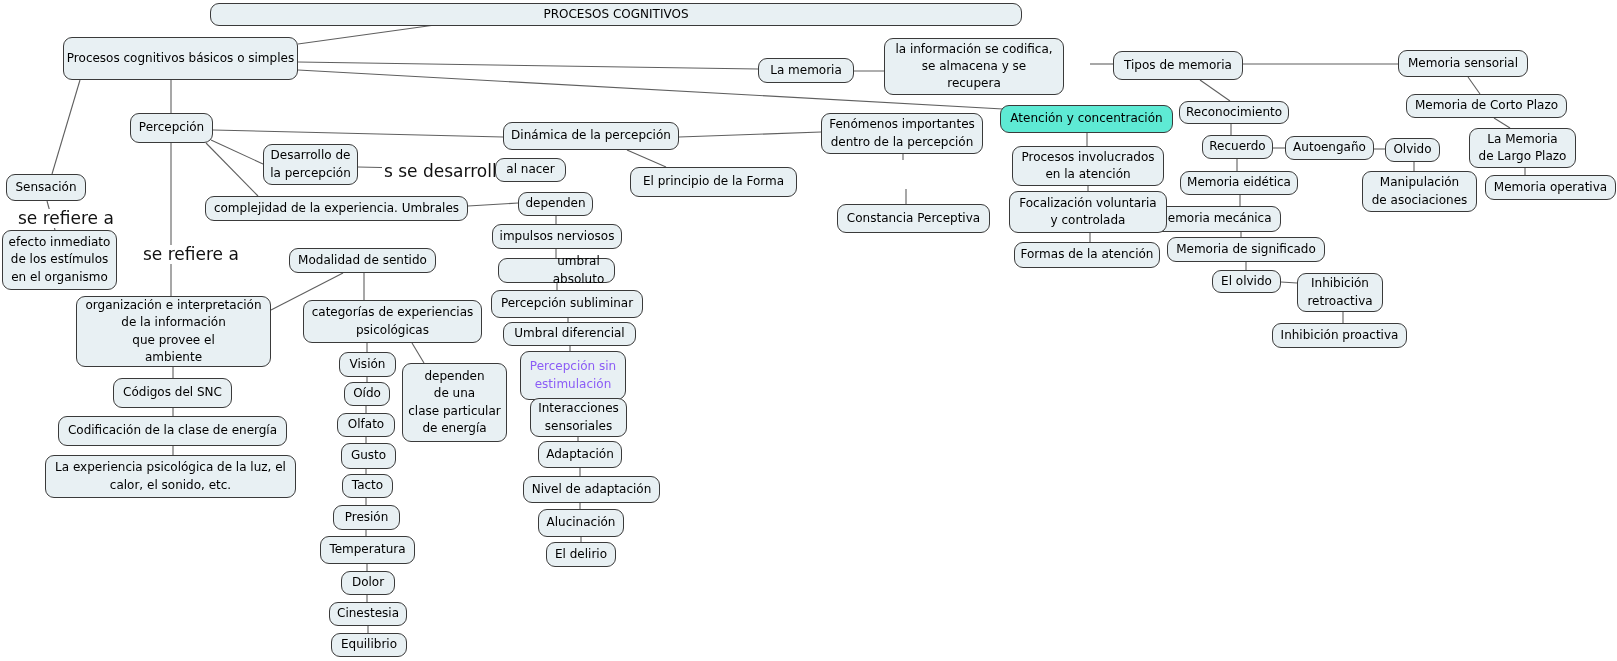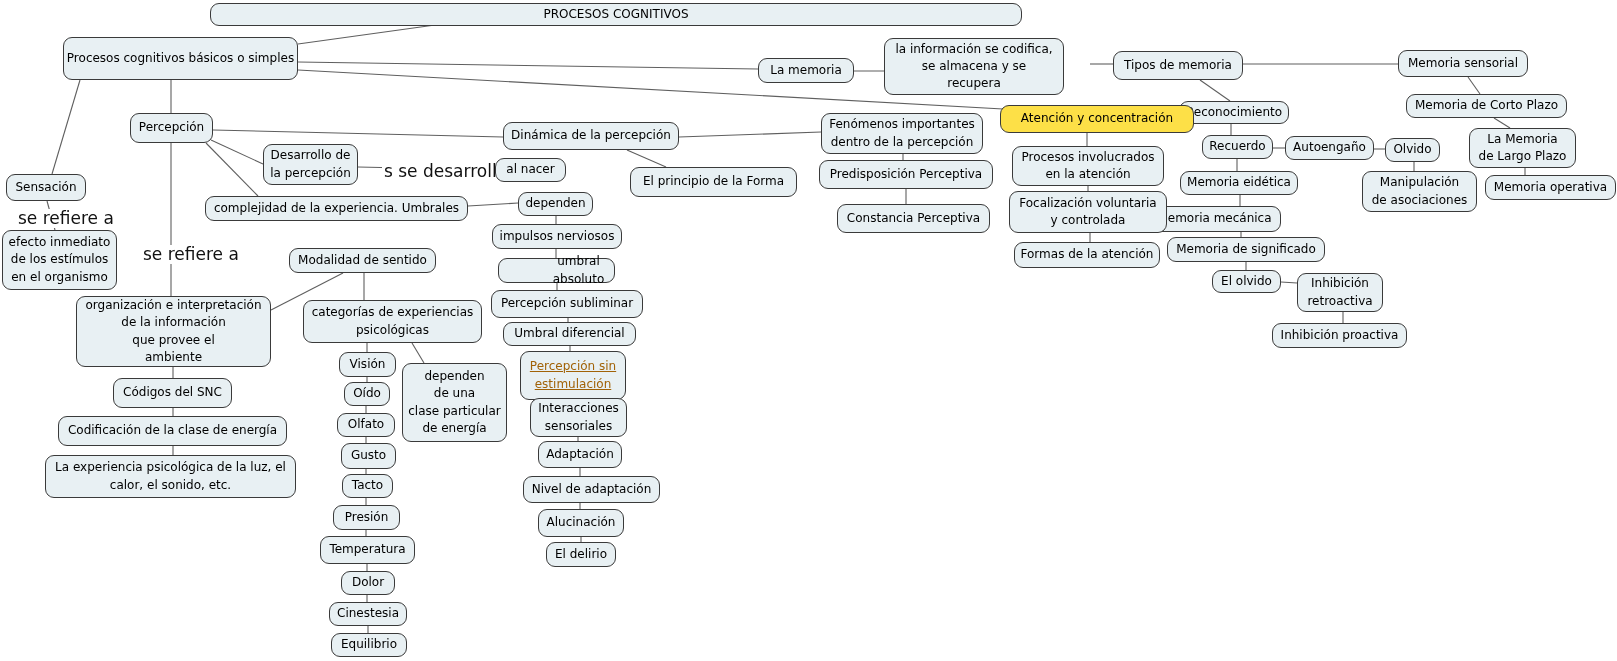--- a/index.html
+++ b/index.html
@@ -109,47 +109,46 @@
     <div class="node" style="left: 1385px; top: 138px; width: 55px; height: 24px; background: rgb(232, 240, 243); border-color: rgb(58, 58, 58); color: rgb(0, 0, 0);">Olvido</div>
     <div class="node" style="left: 1362px; top: 171px; width: 115px; height: 41px; background: rgb(232, 240, 243); border-color: rgb(58, 58, 58); color: rgb(0, 0, 0);">Manipulación
 de asociaciones</div>
     <div class="node" style="left: 1180px; top: 171px; width: 118px; height: 24px; background: rgb(232, 240, 243); border-color: rgb(58, 58, 58); color: rgb(0, 0, 0);">Memoria eidética</div>
     <div class="node" style="left: 1148px; top: 206px; width: 133px; height: 26px; background: rgb(232, 240, 243); border-color: rgb(58, 58, 58); color: #000000;">Memoria mecánica</div>
     <div class="node" style="left: 1167px; top: 237px; width: 158px; height: 25px; background: rgb(232, 240, 243); border-color: rgb(58, 58, 58); color: rgb(0, 0, 0);">Memoria de significado</div>
     <div class="node" style="left: 1212px; top: 270px; width: 69px; height: 23px; background: rgb(232, 240, 243); border-color: rgb(58, 58, 58); color: rgb(0, 0, 0);">El olvido</div>
     <div class="node" style="left: 1297px; top: 273px; width: 86px; height: 39px; background: rgb(232, 240, 243); border-color: rgb(58, 58, 58); color: rgb(0, 0, 0);">Inhibición
 retroactiva</div>
     <div class="node" style="left: 1272px; top: 323px; width: 135px; height: 25px; background: rgb(232, 240, 243); border-color: rgb(58, 58, 58); color: rgb(0, 0, 0);">Inhibición proactiva</div>
-    <div class="node" style="left: 1000px; top: 105px; width: 194px; height: 28px; background: #fde047; border-color: rgb(58, 58, 58); color: rgb(0, 0, 0);">Atención y concentración</div>
+    <div class="node" style="left: 1000px; top: 105px; width: 173px; height: 28px; background: #5eead4; border-color: rgb(58, 58, 58); color: rgb(0, 0, 0);">Atención y concentración</div>
     <div class="node" style="left: 1012px; top: 146px; width: 152px; height: 40px; background: rgb(232, 240, 243); border-color: rgb(58, 58, 58); color: rgb(0, 0, 0);">Procesos involucrados
 en la atención</div>
     <div class="node" style="left: 1009px; top: 191px; width: 158px; height: 42px; background: rgb(232, 240, 243); border-color: rgb(58, 58, 58); color: rgb(0, 0, 0);">Focalización voluntaria
 y controlada</div>
     <div class="node" style="left: 1014px; top: 242px; width: 146px; height: 26px; background: rgb(232, 240, 243); border-color: rgb(58, 58, 58); color: rgb(0, 0, 0);">Formas de la atención</div>
     <div class="node" style="left: 130px; top: 113px; width: 83px; height: 30px; background: rgb(232, 240, 243); border-color: rgb(58, 58, 58); color: rgb(0, 0, 0);">Percepción</div>
     <div class="node" style="left: 6px; top: 174px; width: 80px; height: 27px; background: rgb(232, 240, 243); border-color: rgb(58, 58, 58); color: rgb(0, 0, 0);">Sensación</div>
     <div class="node" style="left: 2px; top: 230px; width: 115px; height: 60px; background: rgb(232, 240, 243); border-color: rgb(58, 58, 58); color: rgb(0, 0, 0);">efecto inmediato
 de los estímulos
 en el organismo</div>
     <div class="node" style="left: 263px; top: 144px; width: 95px; height: 41px; background: rgb(232, 240, 243); border-color: rgb(58, 58, 58); color: rgb(0, 0, 0);">Desarrollo de
 la percepción</div>
     <div class="node" style="left: 495px; top: 158px; width: 71px; height: 24px; background: rgb(232, 240, 243); border-color: rgb(58, 58, 58); color: rgb(0, 0, 0);">al nacer</div>
     <div class="node" style="left: 205px; top: 196px; width: 263px; height: 25px; background: rgb(232, 240, 243); border-color: rgb(58, 58, 58); color: rgb(0, 0, 0);">complejidad de la experiencia. Umbrales</div>
     <div class="node" style="left: 503px; top: 122px; width: 176px; height: 28px; background: rgb(232, 240, 243); border-color: rgb(58, 58, 58); color: rgb(0, 0, 0);">Dinámica de la percepción</div>
     <div class="node" style="left: 630px; top: 167px; width: 167px; height: 30px; background: rgb(232, 240, 243); border-color: rgb(58, 58, 58); color: rgb(0, 0, 0);">El principio de la Forma</div>
     <div class="node" style="left: 821px; top: 113px; width: 162px; height: 41px; background: rgb(232, 240, 243); border-color: rgb(58, 58, 58); color: rgb(0, 0, 0);">Fenómenos importantes
 dentro de la percepción</div>
-    <div class="node" style="left: 819px; top: 160px; width: 174px; height: 29px; background: rgb(232, 240, 243); border-color: rgb(58, 58, 58); color: rgb(0, 0, 0);">Predisposición Perceptiva</div>
     <div class="node" style="left: 837px; top: 204px; width: 153px; height: 29px; background: rgb(232, 240, 243); border-color: rgb(58, 58, 58); color: rgb(0, 0, 0);">Constancia Perceptiva</div>
     <div class="node" style="left: 518px; top: 192px; width: 75px; height: 24px; background: rgb(232, 240, 243); border-color: rgb(58, 58, 58); color: rgb(0, 0, 0);">dependen</div>
     <div class="node" style="left: 492px; top: 224px; width: 130px; height: 25px; background: rgb(232, 240, 243); border-color: rgb(58, 58, 58); color: rgb(0, 0, 0);">impulsos nerviosos</div>
     <div class="node" style="left: 498px; top: 258px; width: 117px; height: 25px; background: rgb(232, 240, 243); border-color: rgb(58, 58, 58); color: rgb(0, 0, 0); padding-left: 46px;">umbral absoluto</div>
     <div class="node" style="left: 491px; top: 290px; width: 152px; height: 28px; background: rgb(232, 240, 243); border-color: rgb(58, 58, 58); color: rgb(0, 0, 0);">Percepción subliminar</div>
     <div class="node" style="left: 503px; top: 322px; width: 133px; height: 24px; background: rgb(232, 240, 243); border-color: rgb(58, 58, 58); color: rgb(0, 0, 0);">Umbral diferencial</div>
-    <div class="node" style="left: 520px; top: 351px; width: 106px; height: 49px; background: rgb(232, 240, 243); border-color: rgb(58, 58, 58); color: #a16207; text-decoration: underline;">Percepción sin
+    <div class="node" style="left: 520px; top: 351px; width: 106px; height: 49px; background: rgb(232, 240, 243); border-color: rgb(58, 58, 58); color: #8b5cf6;">Percepción sin
 estimulación</div>
     <div class="node" style="left: 530px; top: 398px; width: 97px; height: 39px; background: rgb(232, 240, 243); border-color: rgb(58, 58, 58); color: rgb(0, 0, 0);">Interacciones
 sensoriales</div>
     <div class="node" style="left: 538px; top: 441px; width: 84px; height: 27px; background: rgb(232, 240, 243); border-color: rgb(58, 58, 58); color: rgb(0, 0, 0);">Adaptación</div>
     <div class="node" style="left: 511px; top: 476px; width: 137px; height: 27px; background: rgb(232, 240, 243); border-color: rgb(58, 58, 58); color: rgb(0, 0, 0); margin-left: 12px;">Nivel de adaptación</div>
     <div class="node" style="left: 538px; top: 509px; width: 86px; height: 28px; background: rgb(232, 240, 243); border-color: rgb(58, 58, 58); color: rgb(0, 0, 0);">Alucinación</div>
     <div class="node" style="left: 546px; top: 542px; width: 70px; height: 25px; background: rgb(232, 240, 243); border-color: rgb(58, 58, 58); color: rgb(0, 0, 0);">El delirio</div>
     <div class="node" style="left: 76px; top: 296px; width: 195px; height: 71px; background: rgb(232, 240, 243); border-color: rgb(58, 58, 58); color: rgb(0, 0, 0);">organización e interpretación
 de la información
 que provee el

